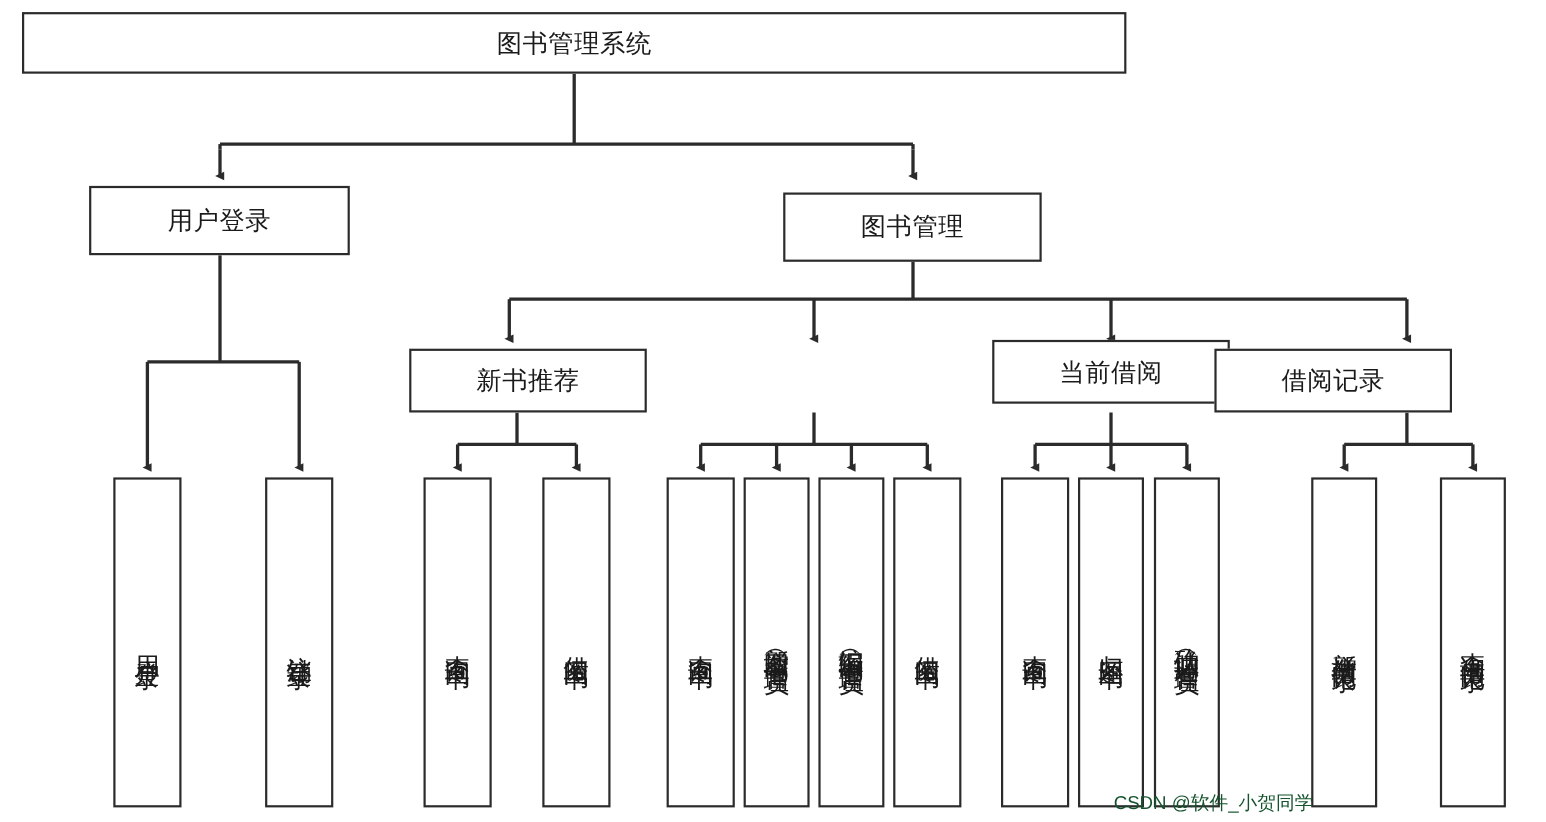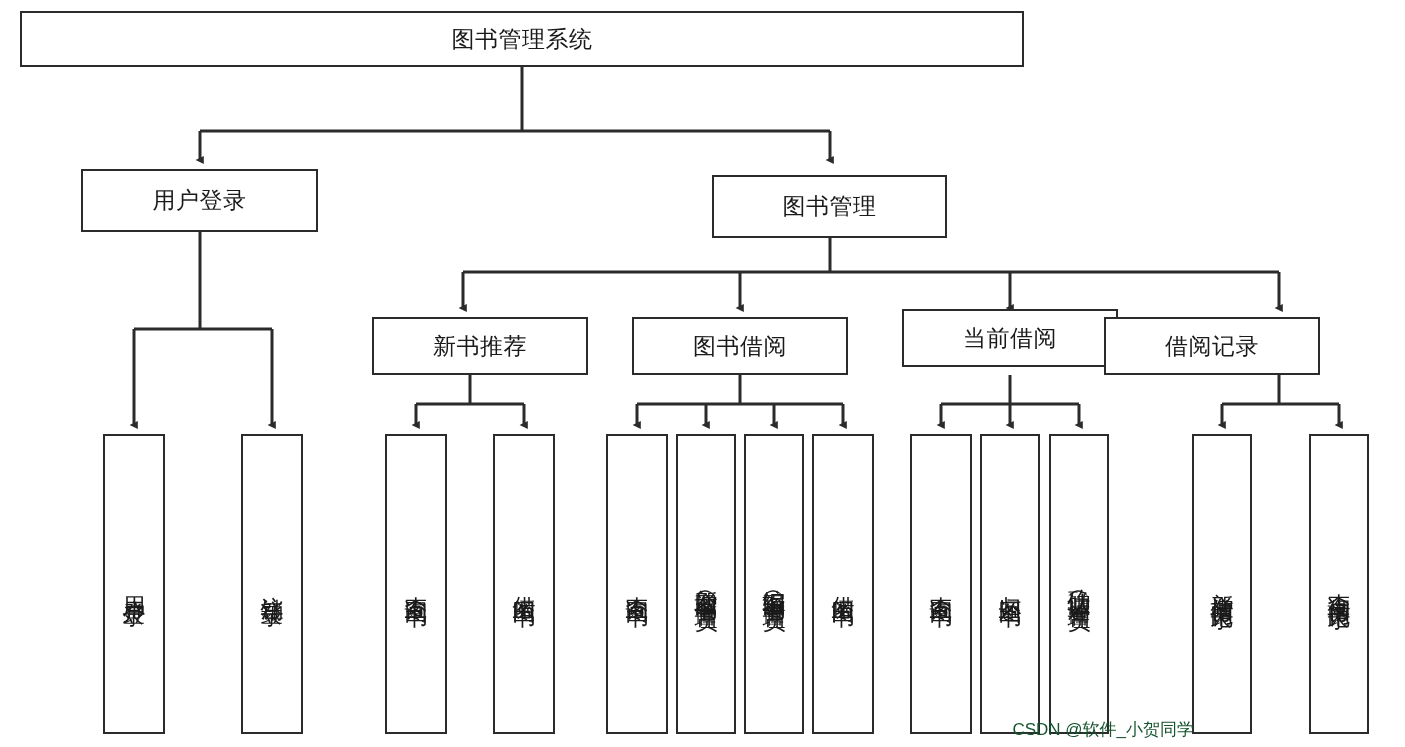--- a/index.html
+++ b/index.html
@@ -127,23 +127,20 @@
   <div class="node" style="left:81px; top:169px; width:237px; height:63px;">
     <span class="node-label">用户登录</span>
   </div>
   <div class="node" style="left:712px; top:175px; width:235px; height:63px;">
     <span class="node-label">图书管理</span>
   </div>
 
   <div class="node" style="left:372px; top:317px; width:216px; height:58px;">
     <span class="node-label">新书推荐</span>
   </div>
-  <div class="node" style="left:632px; top:317px; width:216px; height:58px;">
-    <span class="node-label">图书借阅</span>
-  </div>
   <div class="node" style="left:902px; top:309px; width:216px; height:58px;">
     <span class="node-label">当前借阅</span>
   </div>
   <div class="node" style="left:1104px; top:317px; width:216px; height:58px;">
     <span class="node-label">借阅记录</span>
   </div>
 
   <div class="node vertical" style="left:103px; top:434px; width:62px; height:300px;">
     <span class="node-label">用户登录</span>
   </div>

